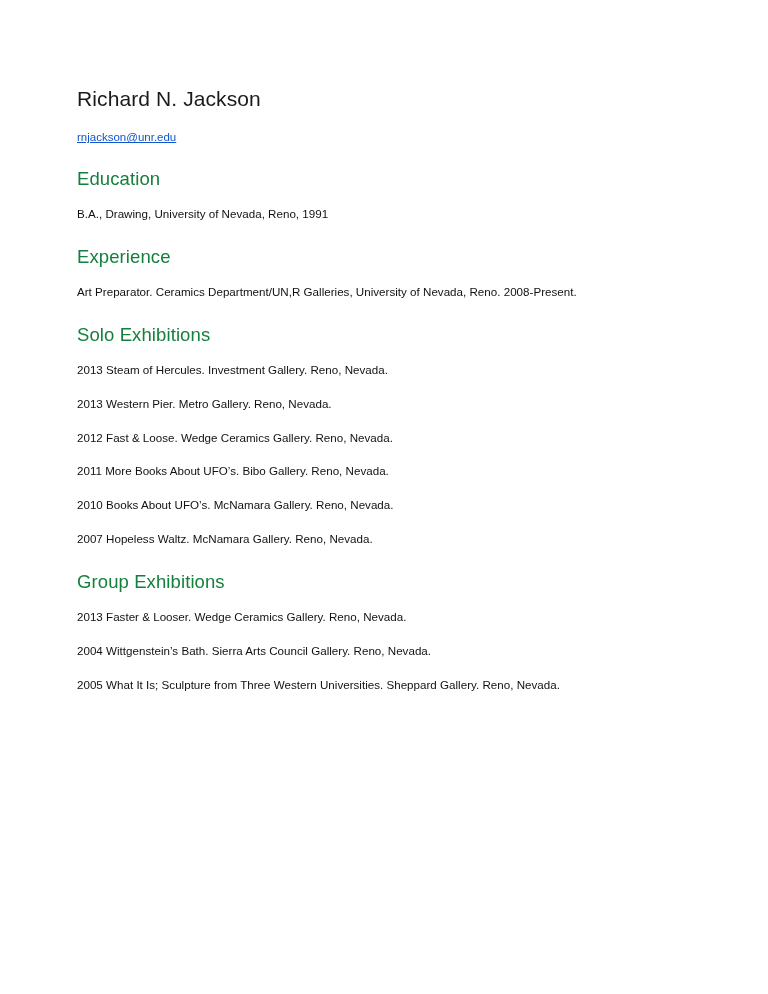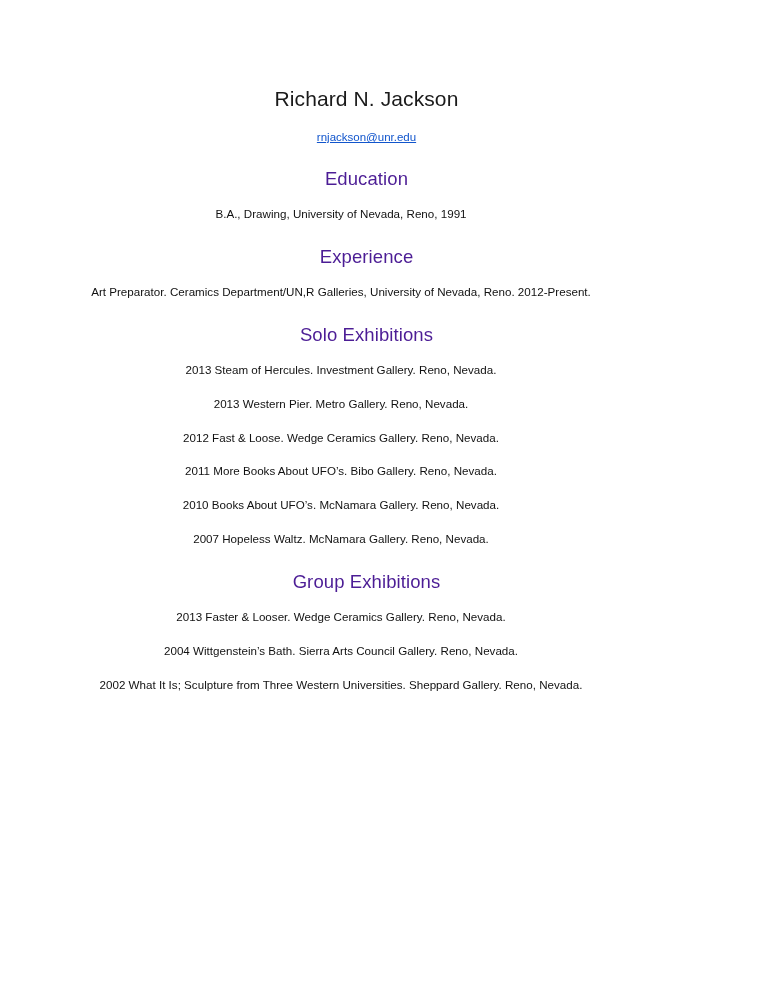--- a/index.html
+++ b/index.html
@@ -13,22 +13,21 @@
     font-family: "Liberation Sans", sans-serif;
     color: #000000;
     -webkit-font-smoothing: antialiased;
   }
   .page {
     position: relative;
     width: 768px;
     height: 994px;
     background: #ffffff;
     box-sizing: border-box;
-    padding: 86px 96px 0 61px;
-    text-align: center;
+    padding: 86px 96px 0 77px;
   }
   .doc-title {
     font-size: 21px;
     font-weight: 400;
     color: #1a1a1a;
     letter-spacing: 0.1px;
     margin: 0 0 14px 0;
     line-height: 1.25;
   }
   .email-line {
@@ -36,21 +35,21 @@
     line-height: 1.3;
   }
   .email-link {
     font-size: 11.5px;
     color: #1155cc;
     cursor: pointer;
   }
   h2.section-heading {
     font-size: 18.5px;
     font-weight: 400;
-    color: #4c1d95;
+    color: #15803d;
     margin: 0 0 16px 0;
     line-height: 1.25;
     letter-spacing: 0.1px;
   }
   .section {
     margin: 0 0 22px 0;
   }
   .entry {
     font-size: 11.6px;
     line-height: 1.45;
@@ -80,39 +79,39 @@
   <div class="section">
     <h2 class="section-heading">Education</h2>
     <div class="entry-wrap">
       <p class="entry">B.A., Drawing, University of Nevada, Reno, 1991</p>
     </div>
   </div>
 
   <div class="section">
     <h2 class="section-heading">Experience</h2>
     <div class="entry-wrap">
-      <p class="entry">Art Preparator.  Ceramics Department/UN,R Galleries, University of Nevada, Reno.  2012-Present.</p>
+      <p class="entry">Art Preparator.  Ceramics Department/UN,R Galleries, University of Nevada, Reno.  2008-Present.</p>
     </div>
   </div>
 
   <div class="section">
     <h2 class="section-heading">Solo Exhibitions</h2>
     <div class="entry-wrap">
       <p class="entry">2013  Steam of Hercules.  Investment Gallery.   Reno, Nevada.</p>
       <p class="entry">2013  Western Pier.  Metro Gallery.  Reno, Nevada.</p>
       <p class="entry">2012  Fast &amp; Loose.  Wedge Ceramics Gallery.  Reno, Nevada.</p>
       <p class="entry">2011  More Books About UFO’s.  Bibo Gallery.  Reno, Nevada.</p>
       <p class="entry">2010  Books About UFO’s.  McNamara Gallery.  Reno, Nevada.</p>
       <p class="entry">2007  Hopeless Waltz.  McNamara Gallery.  Reno, Nevada.</p>
     </div>
   </div>
 
   <div class="section">
     <h2 class="section-heading">Group Exhibitions</h2>
     <div class="entry-wrap">
       <p class="entry">2013  Faster &amp; Looser.  Wedge Ceramics Gallery.  Reno, Nevada.</p>
       <p class="entry">2004  Wittgenstein’s Bath.  Sierra Arts Council Gallery.  Reno, Nevada.</p>
-      <p class="entry">2002  What It Is; Sculpture from Three Western Universities.  Sheppard Gallery.  Reno, Nevada.</p>
+      <p class="entry">2005  What It Is; Sculpture from Three Western Universities.  Sheppard Gallery.  Reno, Nevada.</p>
     </div>
   </div>
 
 
 </div>
 
 </body></html>

